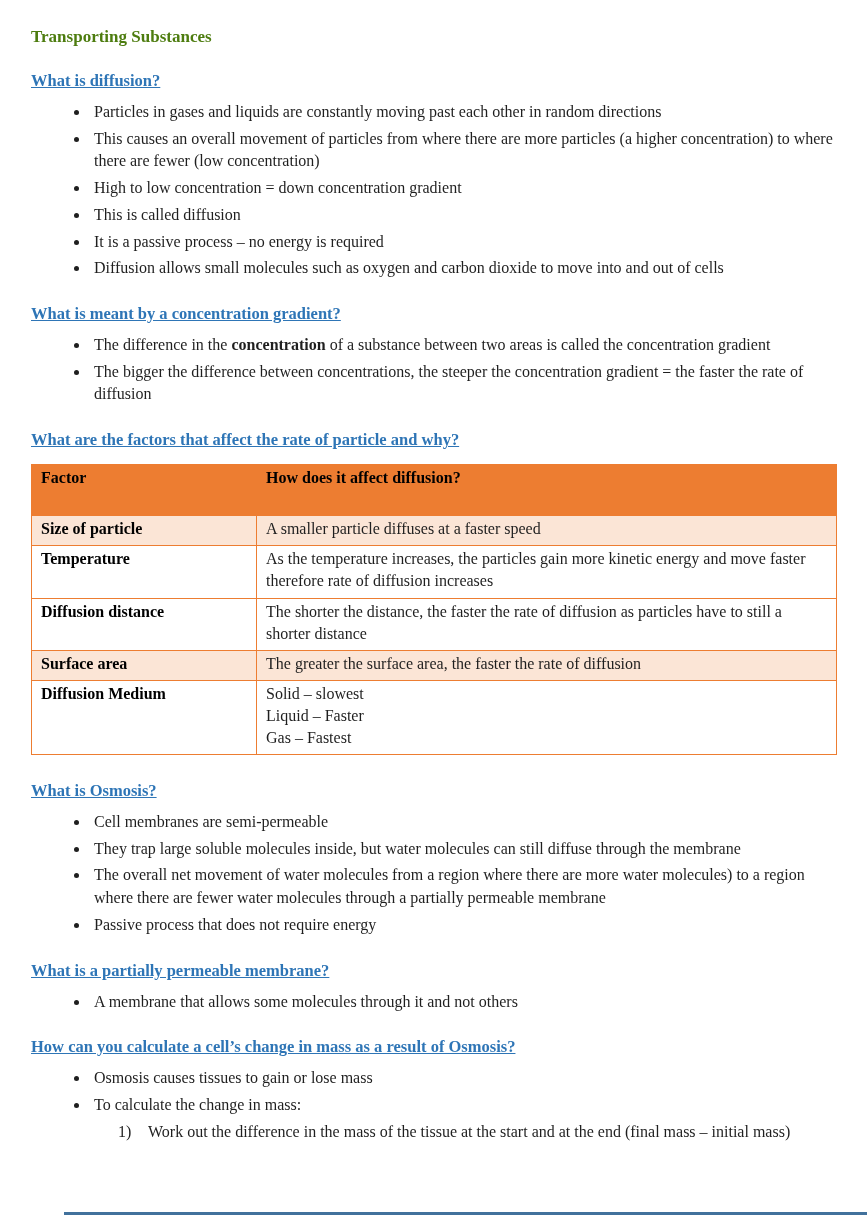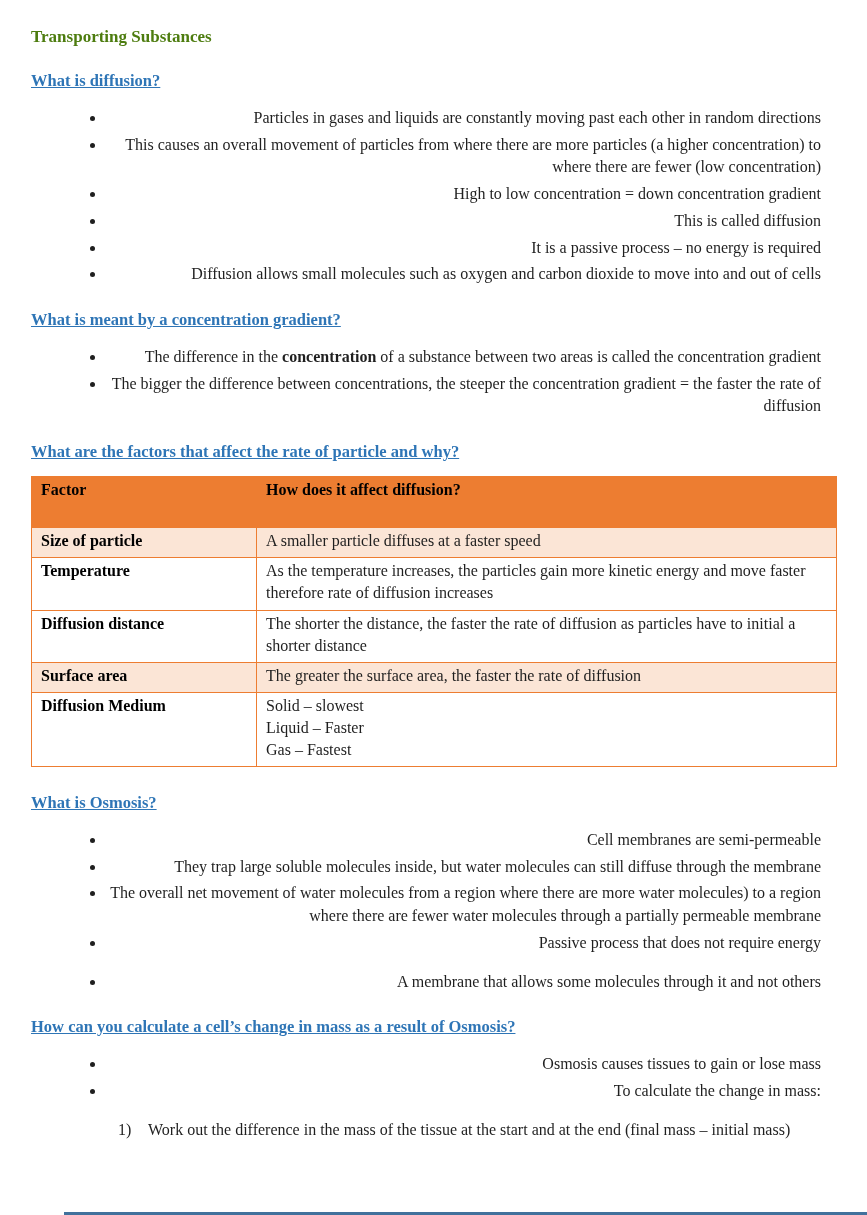--- a/index.html
+++ b/index.html
@@ -22,24 +22,23 @@
     margin: 0;
   }
   .heading {
     color: #2E75B6;
     font-size: 16.5px;
     font-weight: bold;
     margin: 24px 0 10px 0;
     text-decoration: underline;
   }
   ul.bullets {
-    margin: 16px;
+    margin: 0;
     padding-left: 59px;
     list-style: disc outside;
-    text-align: right;
   }
   ul.bullets li {
     margin-bottom: 4px;
     line-height: 1.42;
     padding-left: 4px;
   }
   .bold-word { font-weight: bold; }
 
   table.factors-table {
     border-collapse: collapse;
@@ -132,21 +131,21 @@
         <tr class="shaded">
           <td class="factor-cell">Size of particle</td>
           <td>A smaller particle diffuses at a faster speed</td>
         </tr>
         <tr>
           <td class="factor-cell">Temperature</td>
           <td>As the temperature increases, the particles gain more kinetic energy and move faster therefore rate of diffusion increases</td>
         </tr>
         <tr>
           <td class="factor-cell">Diffusion distance</td>
-          <td>The shorter the distance, the faster the rate of diffusion as particles have to initial a shorter distance</td>
+          <td>The shorter the distance, the faster the rate of diffusion as particles have to still a shorter distance</td>
         </tr>
         <tr class="shaded">
           <td class="factor-cell">Surface area</td>
           <td>The greater the surface area, the faster the rate of diffusion</td>
         </tr>
         <tr>
           <td class="factor-cell">Diffusion Medium</td>
           <td>
             <div>Solid – slowest</div>
             <div>Liquid – Faster</div>
@@ -161,20 +160,21 @@
     <h2 class="heading">What is Osmosis?</h2>
     <ul class="bullets">
       <li>Cell membranes are semi-permeable</li>
       <li>They trap large soluble molecules inside, but water molecules can still diffuse through the membrane</li>
       <li>The overall net movement of water molecules from a region where there are more water molecules) to a region where there are fewer water molecules through a partially permeable membrane</li>
       <li>Passive process that does not require energy</li>
     </ul>
   </section>
 
   <section>
+    <h2 class="heading">What is a partially permeable membrane?</h2>
     <ul class="bullets">
       <li>A membrane that allows some molecules through it and not others</li>
     </ul>
   </section>
 
   <section>
     <h2 class="heading">How can you calculate a cell’s change in mass as a result of Osmosis?</h2>
     <ul class="bullets">
       <li>Osmosis causes tissues to gain or lose mass</li>
       <li>To calculate the change in mass:</li>

